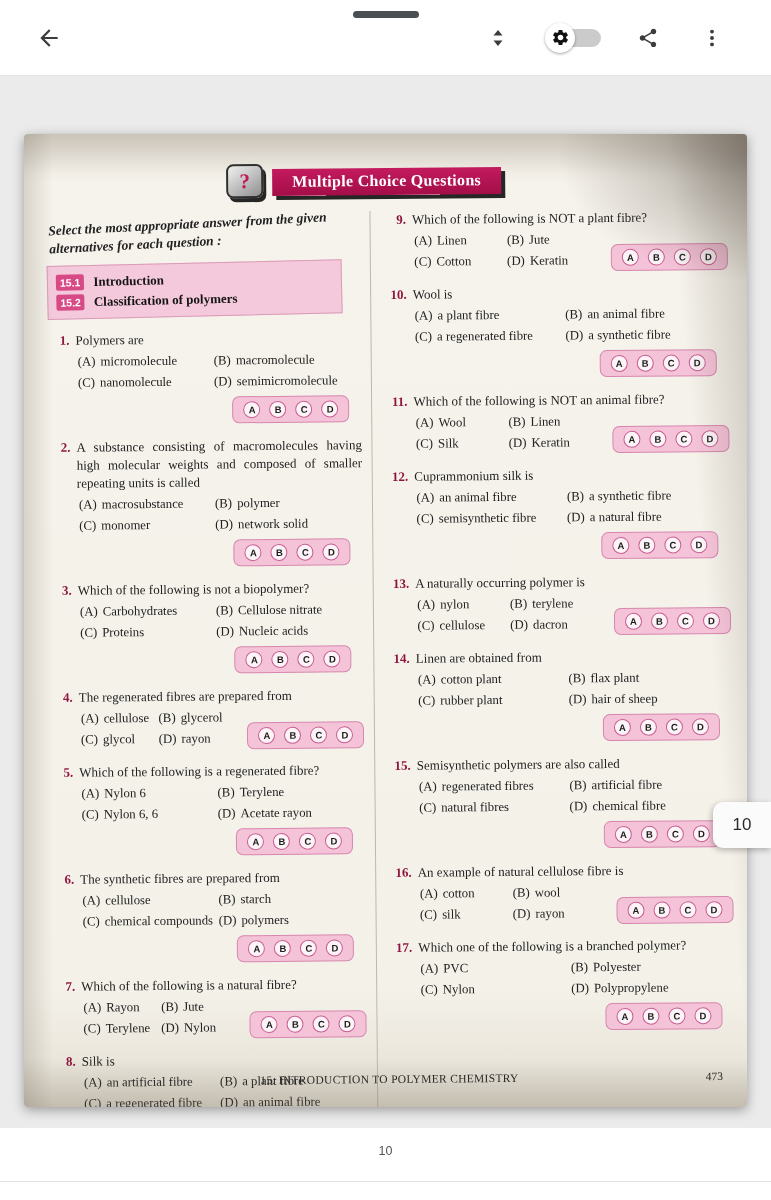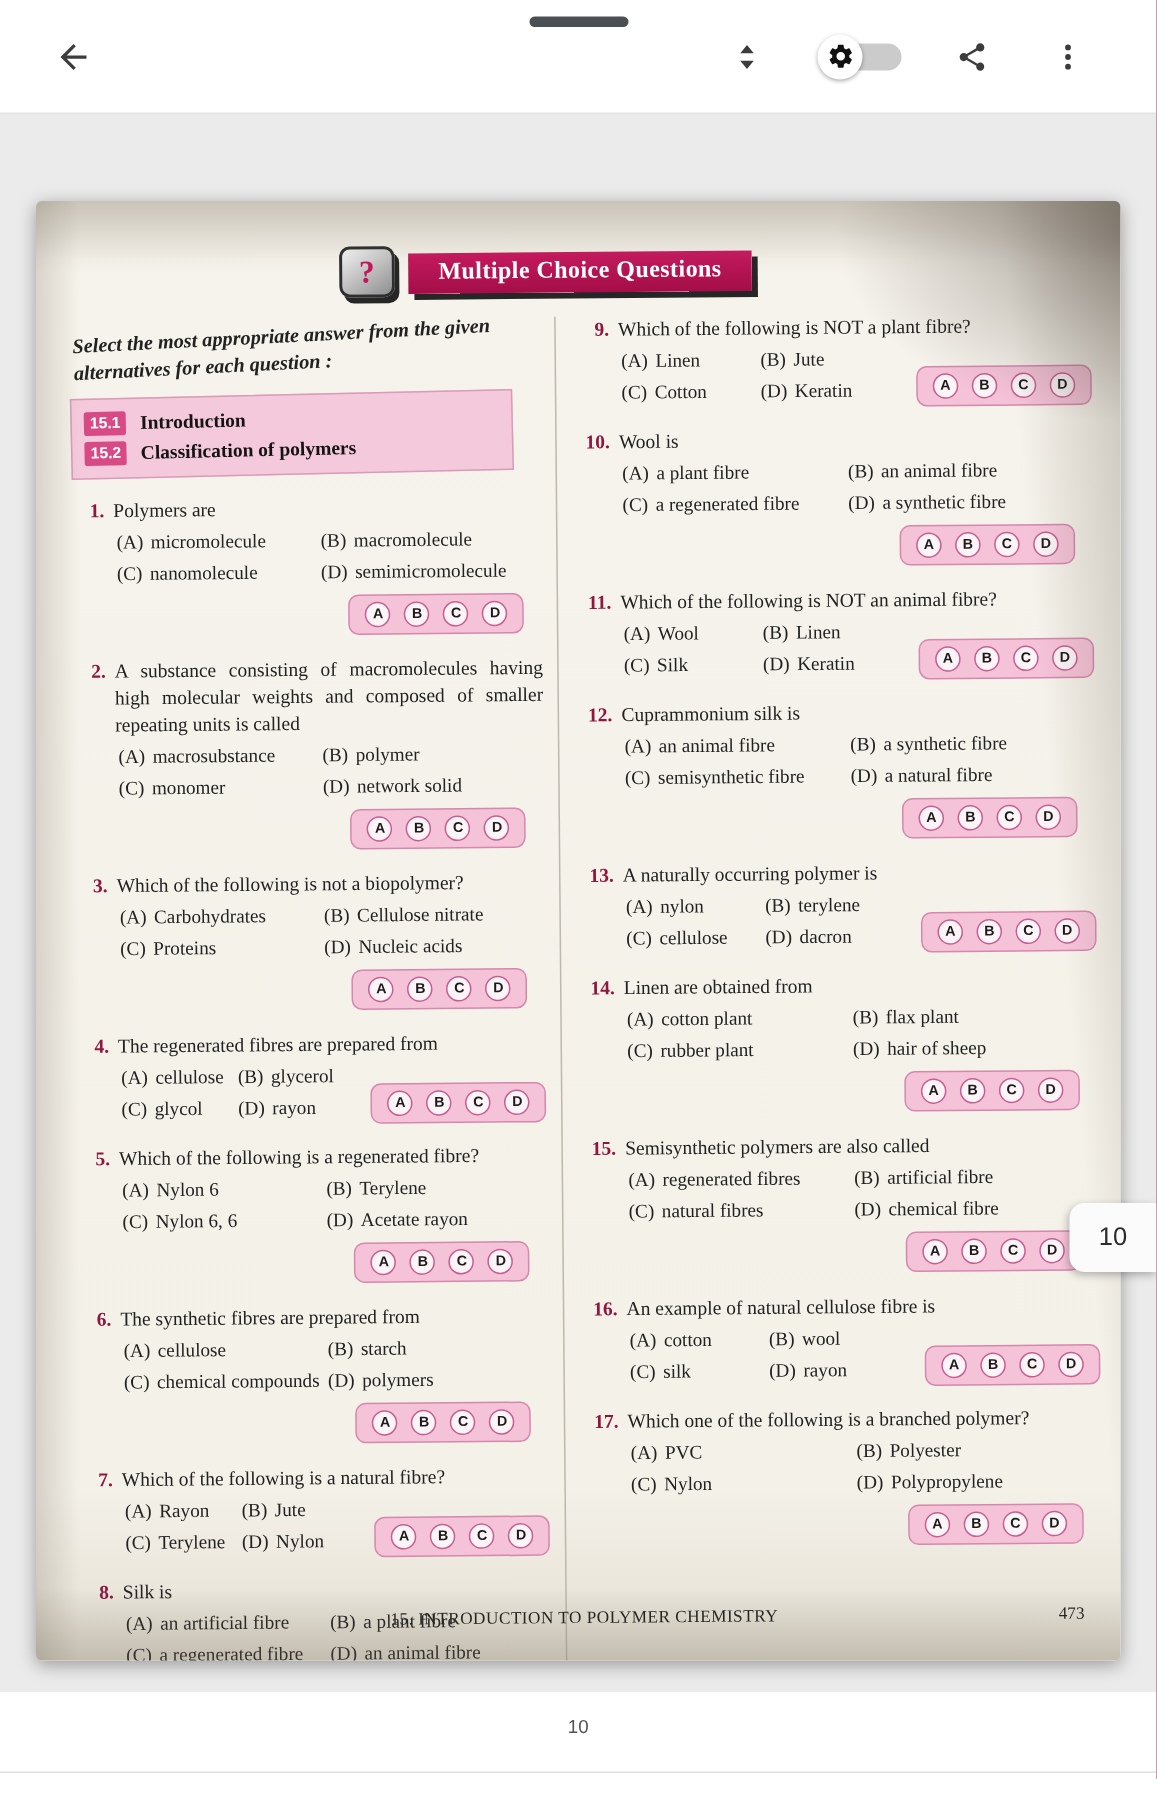--- a/index.html
+++ b/index.html
@@ -1,17 +1,17 @@
 <!DOCTYPE html>
 <html><head>
 <meta charset="utf-8">
 <style>
   * { margin:0; padding:0; box-sizing:border-box; }
   body { font-family:"Liberation Sans", sans-serif; background:#888; }
-  .screen { position:relative; width:771px; height:1200px; background:#be185d; overflow:hidden; margin:0 auto; }
+  .screen { position:relative; width:771px; height:1200px; background:#3b82f6; overflow:hidden; margin:0 auto; }
 
   
   .appbar { position:absolute; top:0; left:0; right:0; height:76px; background:#fff;
             border-bottom:1px solid #e3e3e3; display:flex; align-items:center; }
   .gesture-pill { position:absolute; top:11px; left:50%; transform:translateX(-50%);
                   width:66px; height:7px; border-radius:4px; background:#4a4f54; }
   .back-btn { margin-left:32px; width:34px; height:34px; display:flex; align-items:center; justify-content:center; cursor:pointer; }
   .appbar-right { margin-left:auto; display:flex; align-items:center; gap:30px; padding-right:42px; }
   .icon-btn { width:34px; height:34px; display:flex; align-items:center; justify-content:center; cursor:pointer; }
   .toggle { position:relative; width:56px; height:30px; cursor:pointer; }

